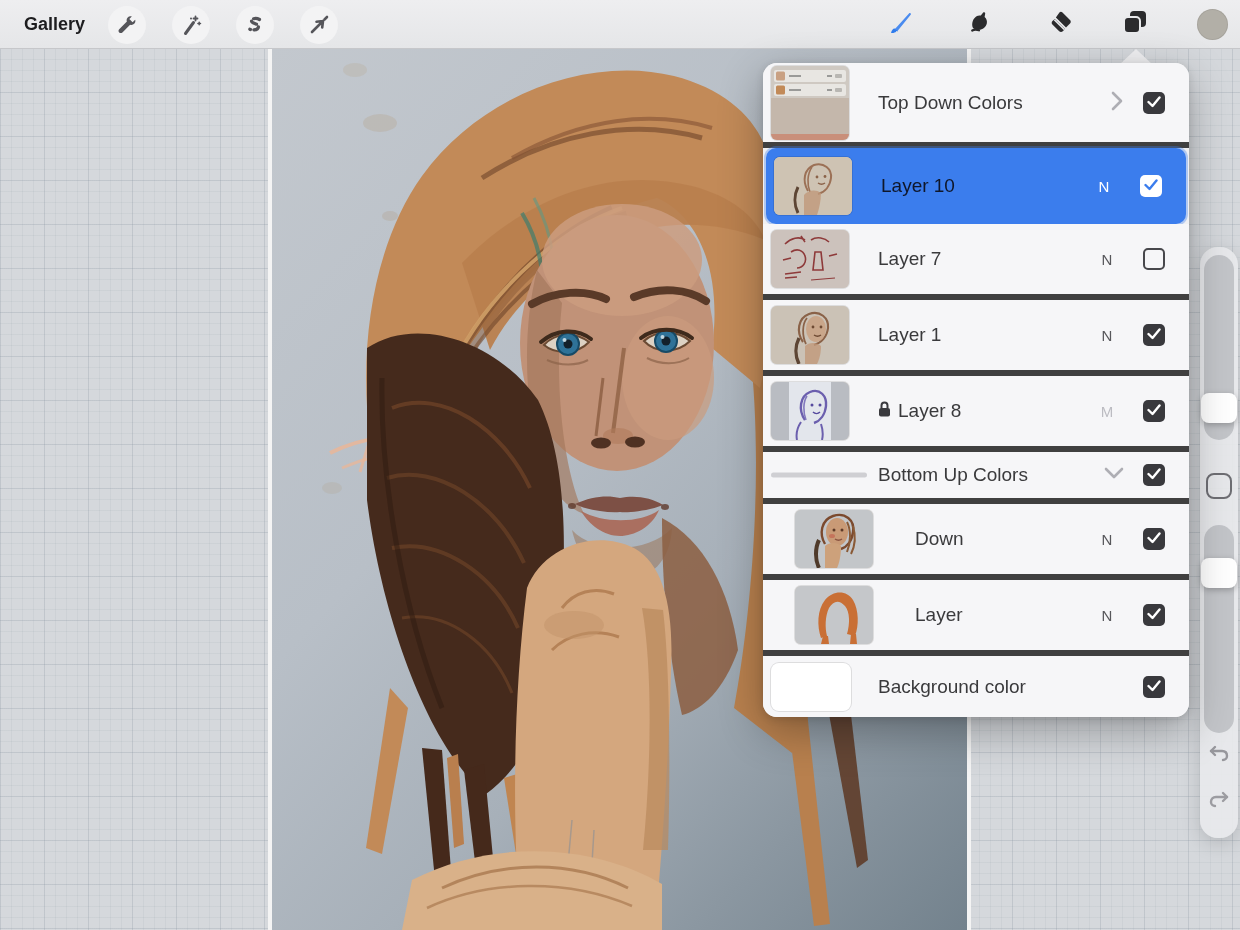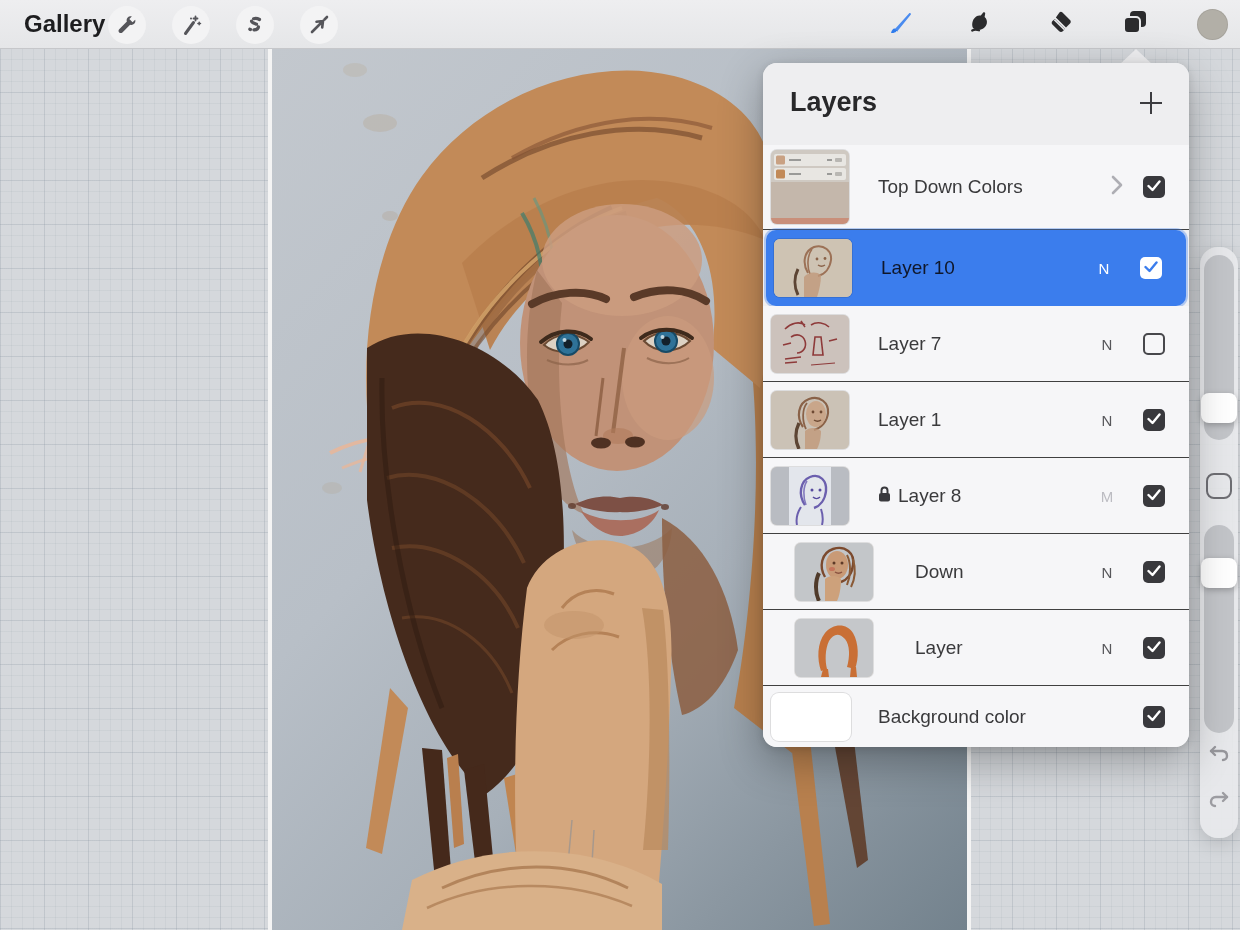--- a/index.html
+++ b/index.html
@@ -22,21 +22,21 @@
   }
   
   .topbar{
     position:absolute;left:0;top:0;width:1240px;height:48px;
     background:linear-gradient(#eeeef0,#e5e6e8);
     border-bottom:1px solid #c6c7ca;
     z-index:50;
   }
   .gallery{
     position:absolute;left:24px;top:0;height:44px;line-height:48px;
-    font-size:24px;font-weight:700;color:#1d1d1f;cursor:default;
+    font-size:18px;font-weight:700;color:#1d1d1f;cursor:default;
   }
   .toolbtn{
     position:absolute;top:6px;width:38px;height:38px;border-radius:50%;
     background:#f3f3f4;display:flex;align-items:center;justify-content:center;
   }
   .toolbtn svg{display:block;}
   .ricon{
     position:absolute;top:6px;width:38px;height:38px;
     display:flex;align-items:center;justify-content:center;
   }
@@ -58,21 +58,21 @@
     border-left:17px solid transparent;border-right:17px solid transparent;
     border-bottom:16px solid #f0f0f2;
   }
   .panel{
     position:absolute;left:0;top:15px;width:426px;border-radius:14px;overflow:hidden;
     background:#f0f0f2;box-shadow:0 14px 44px rgba(0,0,0,.30), 0 2px 8px rgba(0,0,0,.12);
   }
   .phead{position:relative;height:82px;background:#eeeef0;}
   .ptitle{position:absolute;left:27px;top:24px;font-size:27px;font-weight:700;color:#28282a;}
   .addbtn{position:absolute;right:22px;top:26px;width:32px;height:32px;display:flex;align-items:center;justify-content:center;}
-  .lrow{position:relative;background:#f6f6f8;border-bottom:1px solid #404040;box-sizing:border-box;}
+  .lrow{position:relative;background:#f6f6f8;border-bottom:6px solid #404040;box-sizing:border-box;}
   .h85{height:85px}.h76{height:76px}.h52{height:52px}
   .hlast{height:61px;border-bottom:none;text-align:center;}
   .lrow.selected{
     background:#3b7ded;border-bottom:none;border-radius:10px;
     margin:0 3px;width:420px;box-shadow:0 0 0 2px rgba(59,125,237,.35);
   }
   .thumb{
     position:absolute;left:8px;top:50%;transform:translateY(-50%);
     width:78px;height:58px;border-radius:6px;overflow:hidden;
     box-shadow:0 0 0 1px rgba(0,0,0,.10);background:#cfc8bd;
@@ -311,30 +311,20 @@
           <path d="M15,4 L19,8 L15,12" stroke="#9c9ca1" stroke-width="2.4" fill="none" stroke-linecap="round" stroke-linejoin="round"></path>
           <path d="M19,8 L8,8 C5,8 3,10 3,13 C3,15.5 5,17 7,17" stroke="#9c9ca1" stroke-width="2.4" fill="none" stroke-linecap="round"></path>
         </svg>
     </span>
   </div>
 </div>
 
 <div class="panelwrap">
   <div class="pointer"></div>
   <div class="panel">
-    <div class="phead">
-      <div class="ptitle">Layers</div>
-      <div class="addbtn">
-        <span>
-          <svg width="28" height="28" viewBox="0 0 28 28">
-              <path d="M14,3 L14,25 M3,14 L25,14" stroke="#3c3c40" stroke-width="2"></path>
-            </svg>
-        </span>
-      </div>
-    </div>
 
     <div class="lrow h85">
       <div class="thumb tall">
         <svg width="78" height="74" viewBox="0 0 78 74">
             <rect width="78" height="74" fill="#cfc9c2"></rect>
             <rect x="3" y="4" width="72" height="12" rx="2" fill="#e8e6e2"></rect>
             <rect x="5" y="5.5" width="9" height="9" rx="1.5" fill="#c9a183"></rect>
             <rect x="18" y="9" width="12" height="2" fill="#9a9a98"></rect>
             <rect x="56" y="9" width="5" height="2" fill="#9a9a98"></rect>
             <rect x="64" y="8" width="7" height="4" rx="1" fill="#b9b7b3"></rect>
@@ -447,20 +437,34 @@
         <span>Layer 8</span>
       </div>
       <div class="badge dim">M</div>
       <div class="cbox">
         <span><svg width="14" height="12" viewBox="0 0 14 12">
               <path d="M1.5,6 L5.5,10 L12.5,1.5" stroke="#ffffff" stroke-width="2.4" fill="none" stroke-linecap="round" stroke-linejoin="round"></path>
             </svg></span>
       </div>
     </div>
 
+    <div class="lrow h52">
+      <div class="linebar"></div>
+      <div class="lname">Bottom Up Colors</div>
+      <span class="chev">
+        <svg width="22" height="16" viewBox="0 0 22 16">
+            <path d="M3,4 L11,12 L19,4" stroke="#aeaeb4" stroke-width="2.6" fill="none" stroke-linecap="round" stroke-linejoin="round"></path>
+          </svg>
+      </span>
+      <div class="cbox">
+        <span><svg width="14" height="12" viewBox="0 0 14 12">
+              <path d="M1.5,6 L5.5,10 L12.5,1.5" stroke="#ffffff" stroke-width="2.4" fill="none" stroke-linecap="round" stroke-linejoin="round"></path>
+            </svg></span>
+      </div>
+    </div>
 
     <div class="lrow h76">
       <div class="thumb indent">
         <svg width="78" height="58" viewBox="0 0 78 58">
             <rect width="78" height="58" fill="#c3c6c9"></rect>
             <ellipse cx="42" cy="22" rx="11" ry="14" fill="#c99a76"></ellipse>
             <path d="M30,34 C24,24 26,10 38,6 C50,2 60,10 58,22 C57,31 52,37 46,39" stroke="#7c4a2e" stroke-width="2.4" fill="none"></path>
             <path d="M52,12 C56,20 56,32 52,42 M58,16 C61,26 60,36 56,44" stroke="#8a5a36" stroke-width="2" fill="none"></path>
             <circle cx="39" cy="20" r="1.5" fill="#5d3a28"></circle>
             <circle cx="47" cy="20" r="1.5" fill="#5d3a28"></circle>

